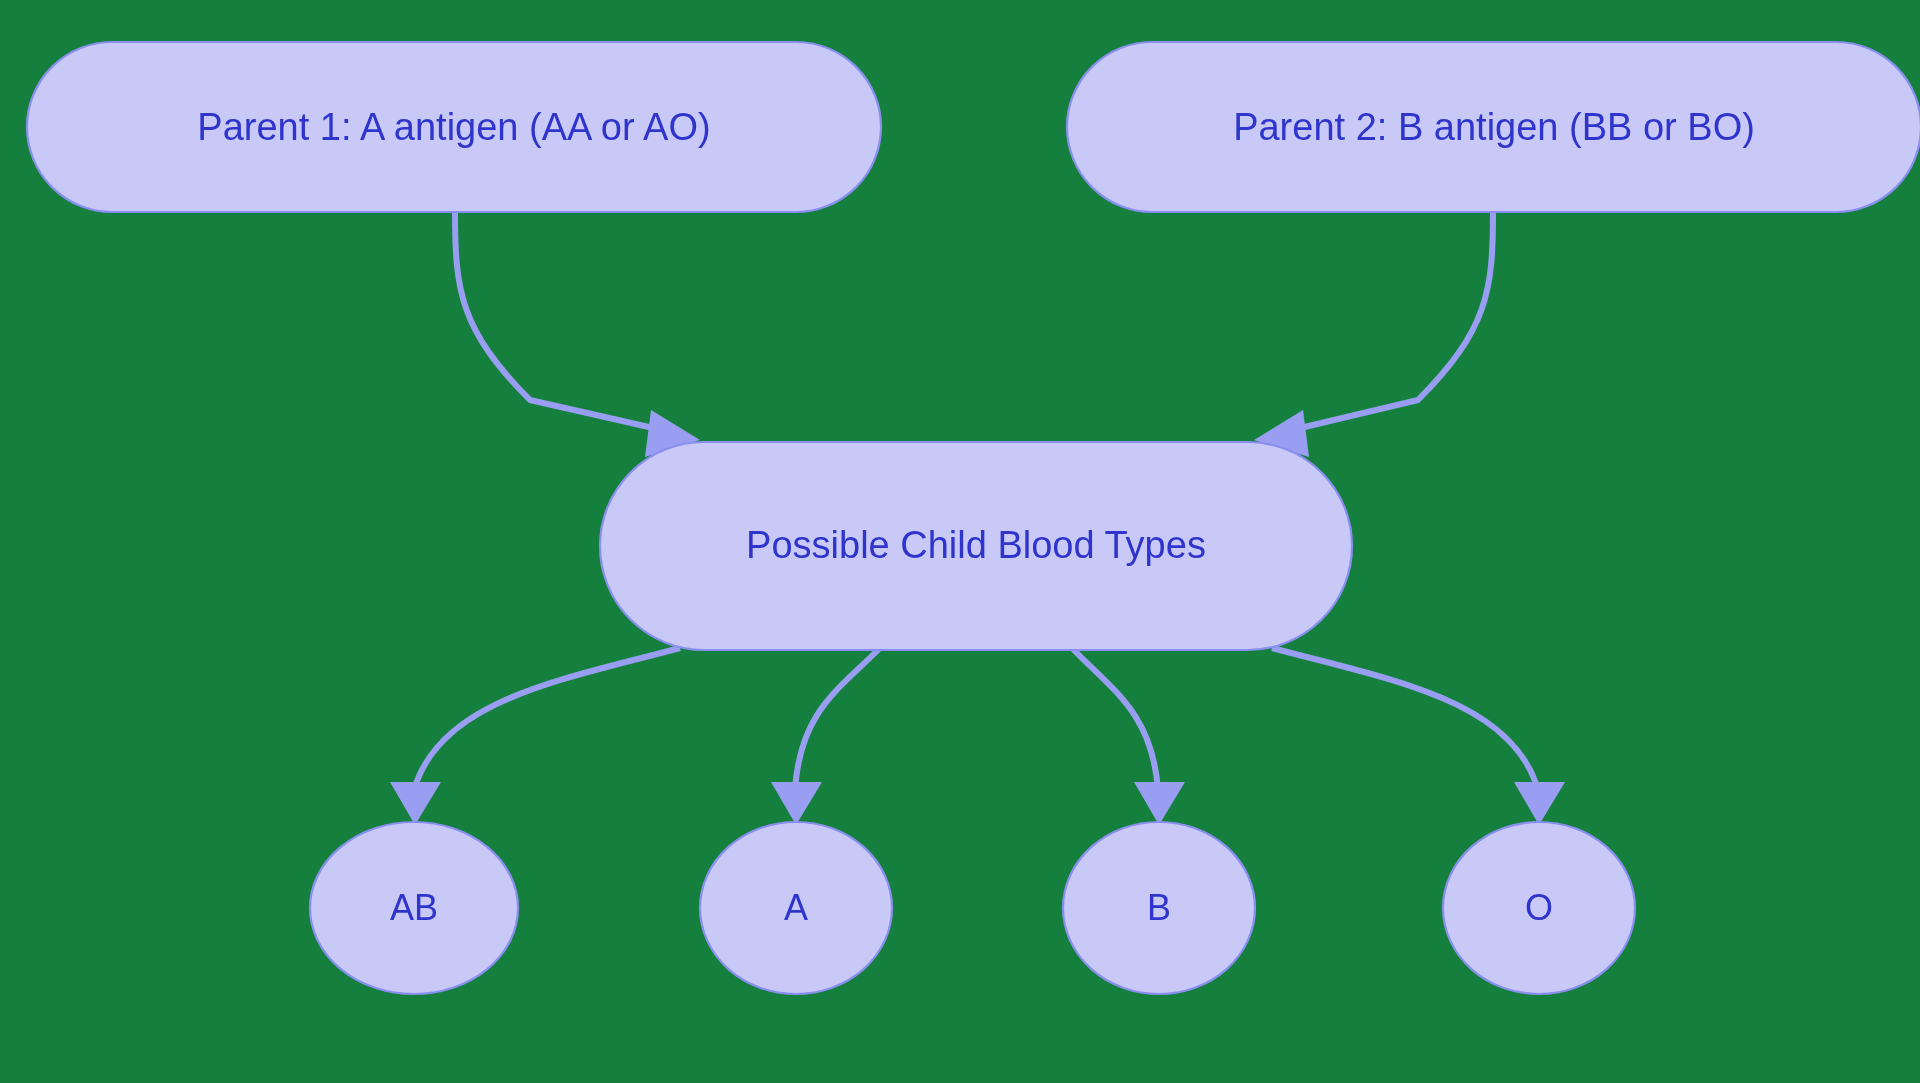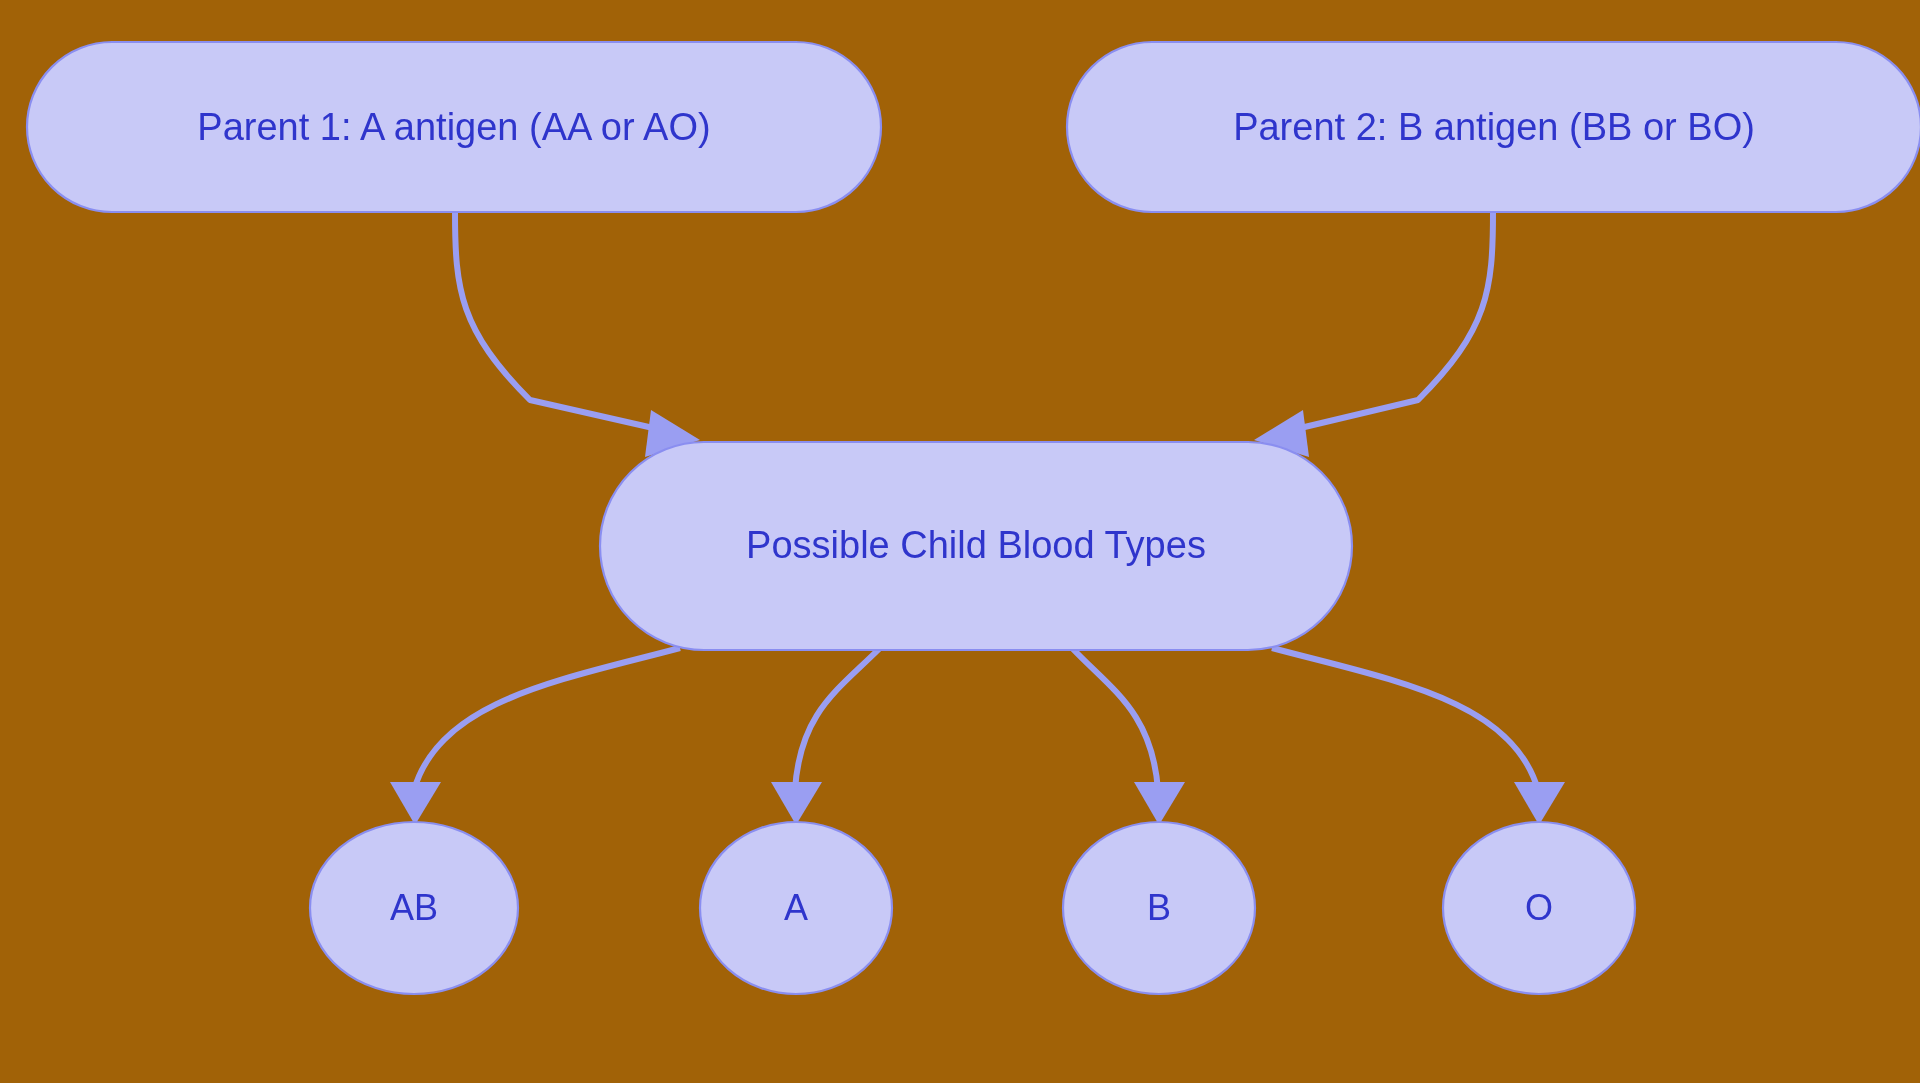--- a/index.html
+++ b/index.html
@@ -11,21 +11,21 @@
   body {
     width: 1920px;
     height: 1083px;
     overflow: hidden;
     font-family: "Liberation Sans", "DejaVu Sans", sans-serif;
   }
   #diagram-root {
     position: relative;
     width: 1920px;
     height: 1083px;
-    background: #a16207;
+    background: #15803d;
   }
   svg#flowchart {
     display: block;
     width: 1920px;
     height: 1083px;
   }
   .node-shape {
     fill: #c8c9f7;
     stroke: #8a8ef0;
     stroke-width: 2.2;

